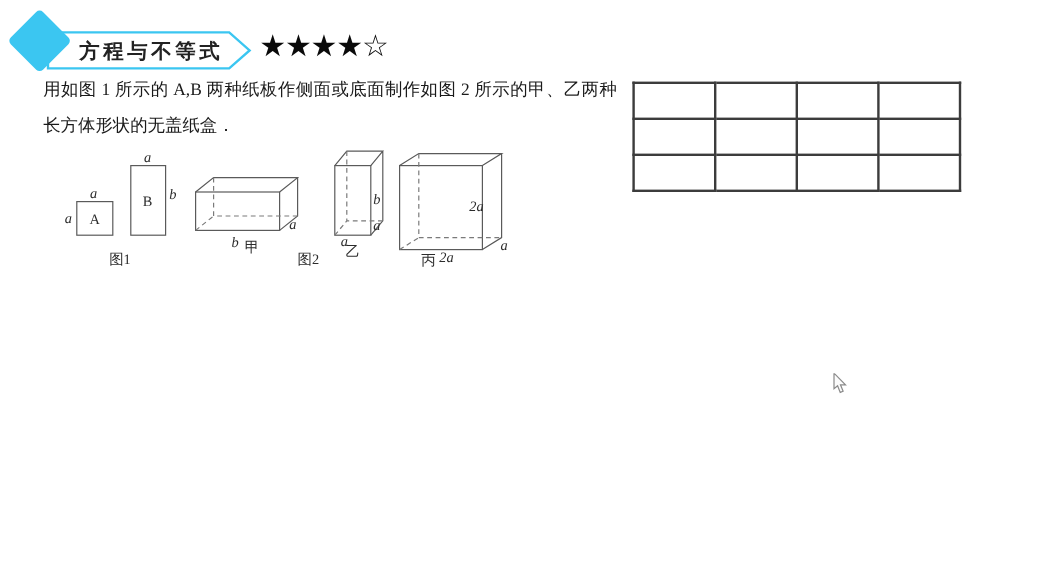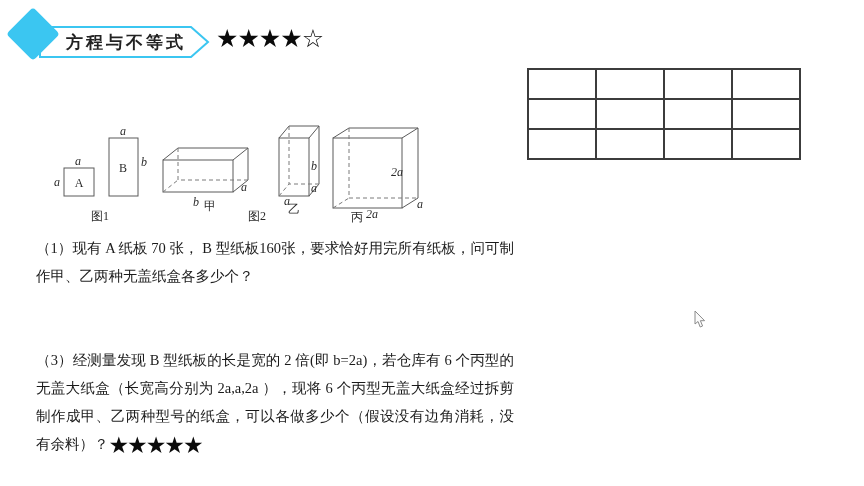--- a/index.html
+++ b/index.html
@@ -59,20 +59,21 @@
 
   <div id="hdr">
     <div class="diamond"></div>
     <svg class="banner-svg" width="190" height="34" viewBox="0 0 190 34">
       <polygon points="2,2 153,2 170,17 153,32 2,32" fill="#ffffff" stroke="#3bc6f1" stroke-width="2"></polygon>
       <text x="88" y="23" text-anchor="middle" class="banner-title">方程与不等式</text>
     </svg>
     <div class="hdr-stars">★★★★☆</div>
   </div>
 
+  <div id="intro" class="para">用如图 1 所示的 A,B 两种纸板作侧面或底面制作如图 2 所示的甲、乙两种长方体形状的无盖纸盒．</div>
 
   <svg id="fig" width="400" height="118" viewBox="0 0 400 118">
 
     <g>
       <rect x="28" y="54" width="30" height="28" class="edge"></rect>
       <text x="42" y="51" text-anchor="middle" class="dimlabel">a</text>
       <text x="21" y="72" text-anchor="middle" class="dimlabel">a</text>
       <text x="43" y="73" text-anchor="middle" class="cnlabel">A</text>
     </g>
 
@@ -110,22 +111,20 @@
       <rect x="297" y="24" width="69" height="70" class="edge"></rect>
       <path class="edge" d="M297,24 L313,14 L382,14 L366,24 M382,14 L382,84 L366,94"></path>
       <path class="hidden-edge" d="M313,14 L313,84 L382,84 M297,94 L313,84"></path>
       <text x="361" y="62" text-anchor="middle" class="dimlabel">2a</text>
       <text x="336" y="104" text-anchor="middle" class="dimlabel">2a</text>
       <text x="384" y="94" text-anchor="middle" class="dimlabel">a</text>
       <text x="321" y="107" text-anchor="middle" class="cnlabel">丙</text>
     </g>
   </svg>
 
-  <div id="q1" class="para">（1）现有 A 纸板 70 张， B 型纸板160张，要求恰好用完所有纸板，问可制作甲、乙两种无盖纸盒各多少个？</div>
-  <div id="q3" class="para"><span>（3）经测量发现 B 型纸板的长是宽的 2 倍(即 b=2a)，若仓库有 6 个丙型的无盖大纸盒（长宽高分别为 2a,a,2a ），现将 6 个丙型无盖大纸盒经过拆剪制作成甲、乙两种型号的纸盒，可以各做多少个（假设没有边角消耗，没有余料）？</span><span class="end-stars">★★★★★</span></div>
 
   <table id="anstbl">
     <tbody>
       <tr>
         <td></td>
         <td></td>
         <td></td>
         <td></td>
       </tr>
       <tr>

